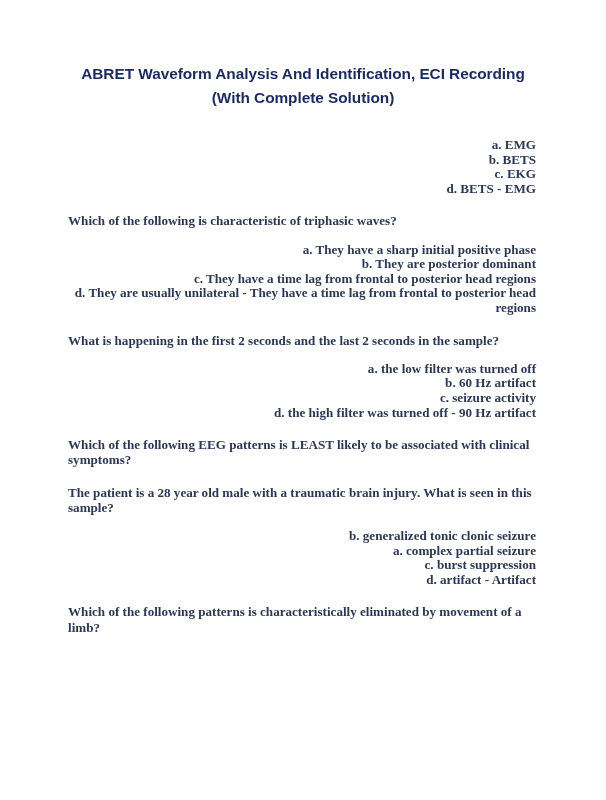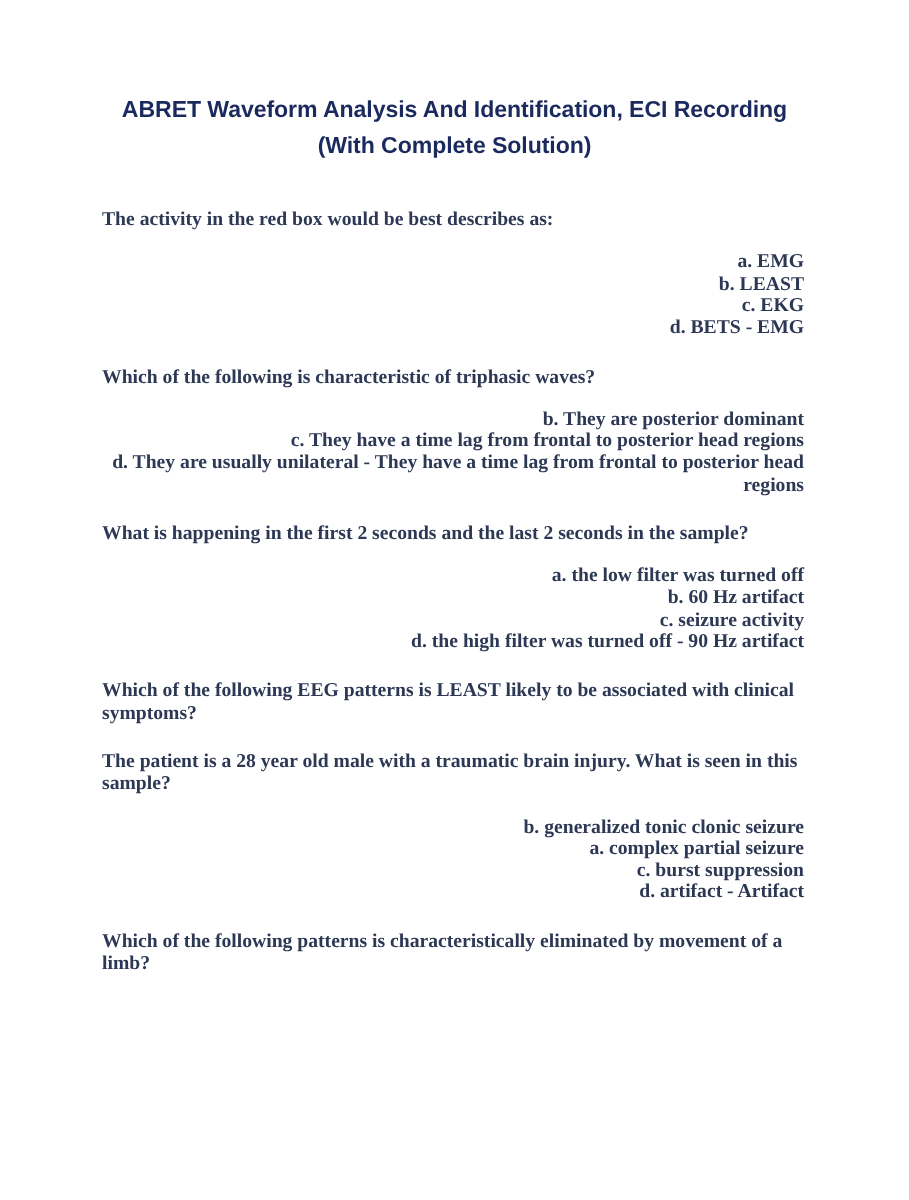--- a/index.html
+++ b/index.html
@@ -77,32 +77,32 @@
 </head>
 <body>
 
 <div class="page">
 
   <h1 class="doc-title">ABRET Waveform Analysis And Identification, ECI Recording (With Complete Solution)</h1>
 
   <div class="content">
 
     <div class="qblock">
-      <p class="question">The activity in the red box would be best describes as:</p>
       <ul class="options">
         <li class="option">a. EMG</li>
-        <li class="option">b. LEAST</li>
+        <li class="option">b. BETS</li>
         <li class="option">c. EKG</li>
         <li class="option">d. BETS - EMG</li>
       </ul>
     </div>
 
     <div class="qblock">
       <p class="question">Which of the following is characteristic of triphasic waves?</p>
       <ul class="options">
+        <li class="option">a. They have a sharp initial positive phase</li>
         <li class="option">b. They are posterior dominant</li>
         <li class="option">c. They have a time lag from frontal to posterior head regions</li>
         <li class="option">d. They are usually unilateral - They have a time lag from frontal to posterior head regions</li>
       </ul>
     </div>
 
     <div class="qblock">
       <p class="question">What is happening in the first 2 seconds and the last 2 seconds in the sample?</p>
       <ul class="options">
         <li class="option">a. the low filter was turned off</li>

